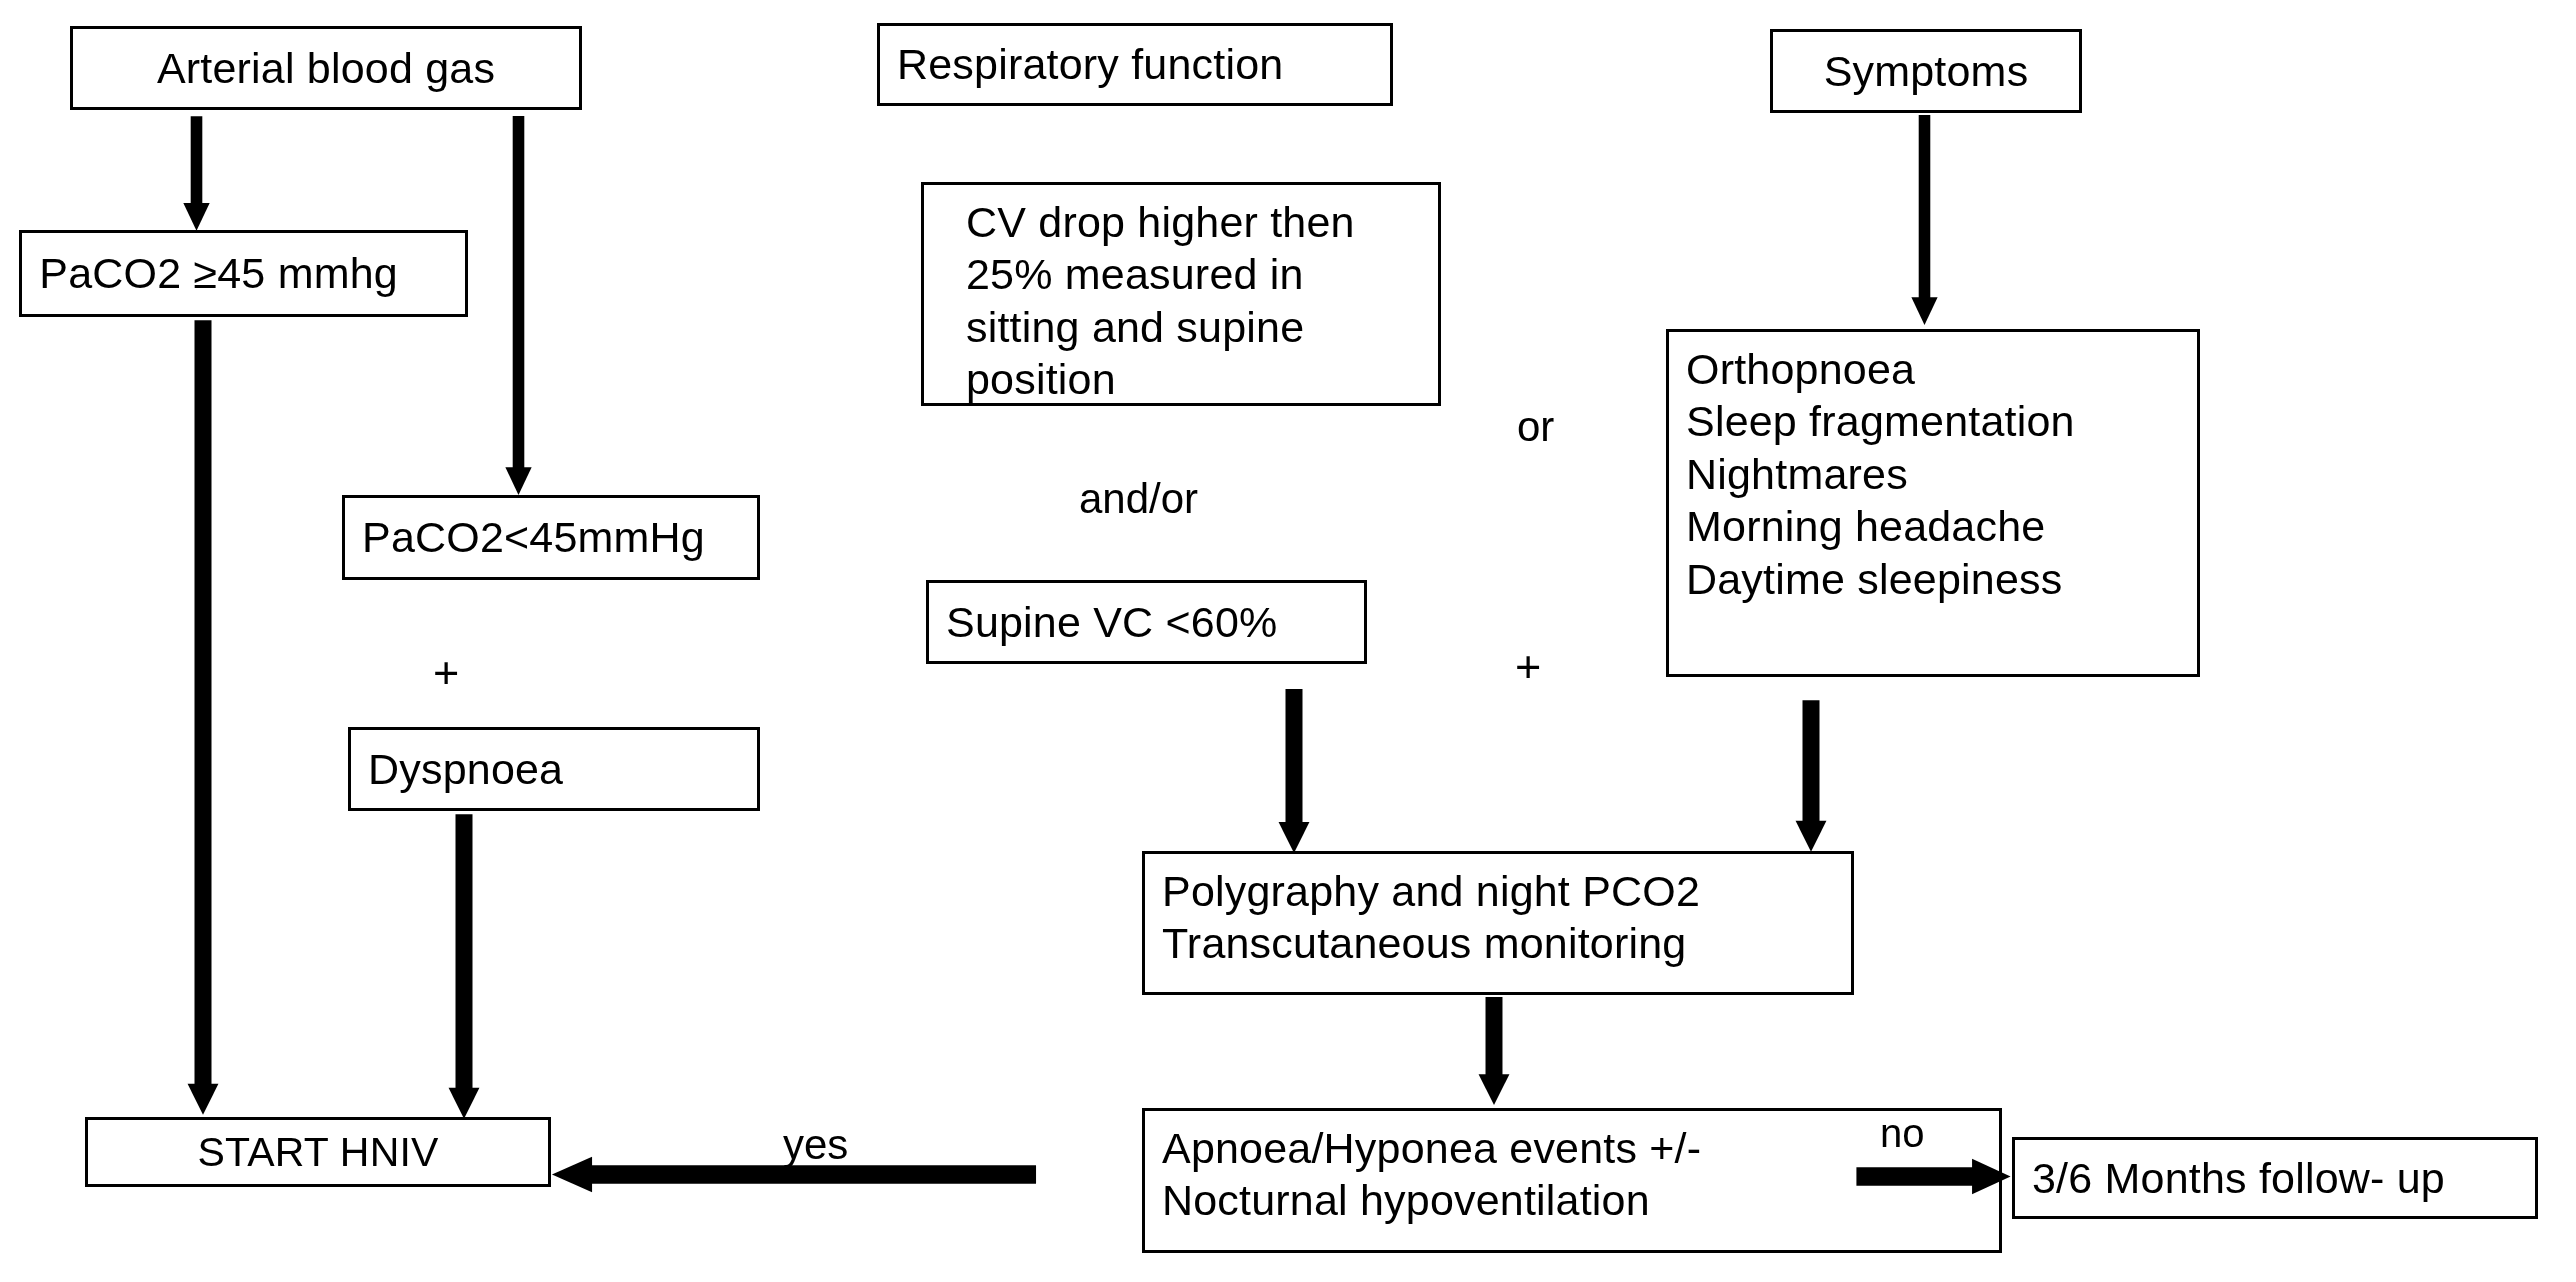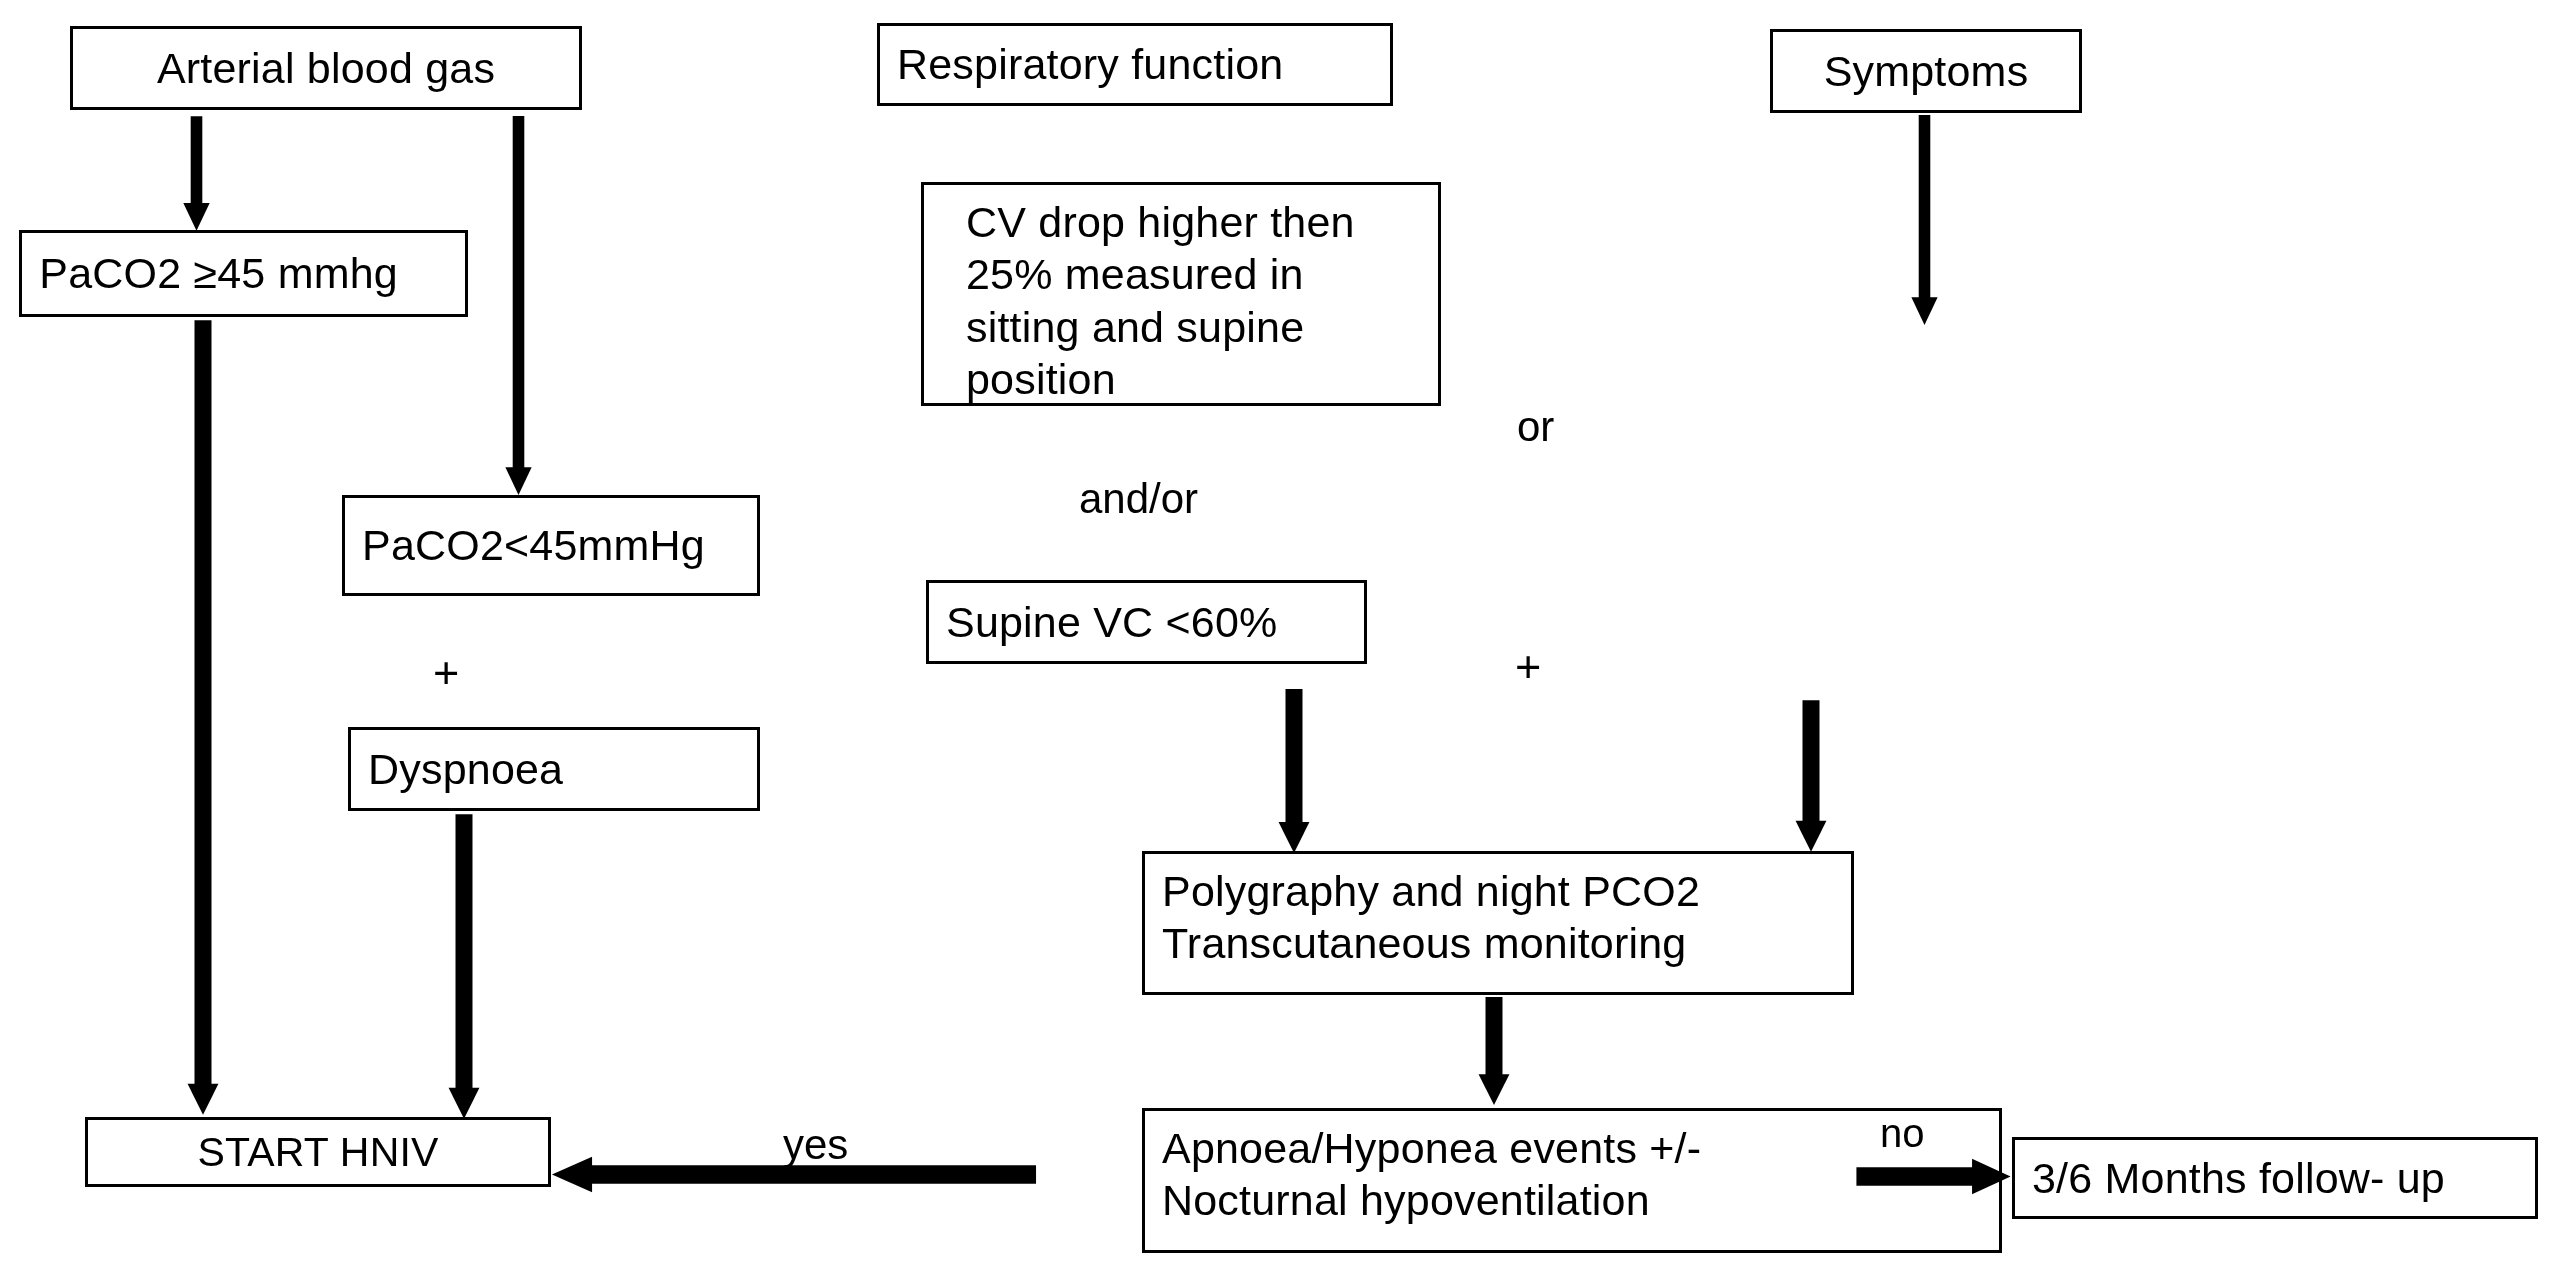--- a/index.html
+++ b/index.html
@@ -66,21 +66,21 @@
     <polygon points="20,490 3,454 37,454" fill="#000"></polygon>
   </svg>
 
   <div class="node" style="left:19.3px; top:230px; width:449px; height:87px;">PaCO2 ≥45 mmhg</div>
 
   <svg class="arrow" style="left:186px; top:320px; width:34px; height:795px;" viewBox="0 0 44 1028">
     <line x1="22" y1="0" x2="22" y2="996" stroke="#000" stroke-width="22"></line>
     <polygon points="22,1028 2,988 42,988" fill="#000"></polygon>
   </svg>
 
-  <div class="node" style="left:342px; top:495px; width:418px; height:101px;">PaCO2&lt;45mmHg</div>
+  <div class="node" style="left:342px; top:495px; width:418px; height:85px;">PaCO2&lt;45mmHg</div>
 
   <div class="label plus" style="left:433px; top:648px;">+</div>
 
   <div class="node" style="left:348px; top:727px; width:412px; height:84px;">Dyspnoea</div>
 
   <svg class="arrow" style="left:447px; top:814px; width:34px; height:305px;" viewBox="0 0 44 394">
     <line x1="22" y1="0" x2="22" y2="360" stroke="#000" stroke-width="22"></line>
     <polygon points="22,394 2,354 42,354" fill="#000"></polygon>
   </svg>
 
@@ -133,20 +133,25 @@
 
   <div class="label plus" style="left:1515px; top:642px;">+</div>
 
   <div class="node center-txt" style="left:1770px; top:29px; width:312px; height:84px;">Symptoms</div>
 
   <svg class="arrow" style="left:1909px; top:115px; width:31px; height:210px;" viewBox="0 0 40 272">
     <line x1="20" y1="0" x2="20" y2="244" stroke="#000" stroke-width="15"></line>
     <polygon points="20,272 3,236 37,236" fill="#000"></polygon>
   </svg>
 
+  <div class="node top-align" style="left:1666px; top:329px; width:534px; height:348px;">Orthopnoea
+Sleep fragmentation
+Nightmares
+Morning headache
+Daytime sleepiness</div>
 
   <svg class="arrow" style="left:1794px; top:700px; width:34px; height:152px;" viewBox="0 0 44 196">
     <line x1="22" y1="0" x2="22" y2="162" stroke="#000" stroke-width="22"></line>
     <polygon points="22,196 2,156 42,156" fill="#000"></polygon>
   </svg>
 
 </div>
 
 
 </body></html>

